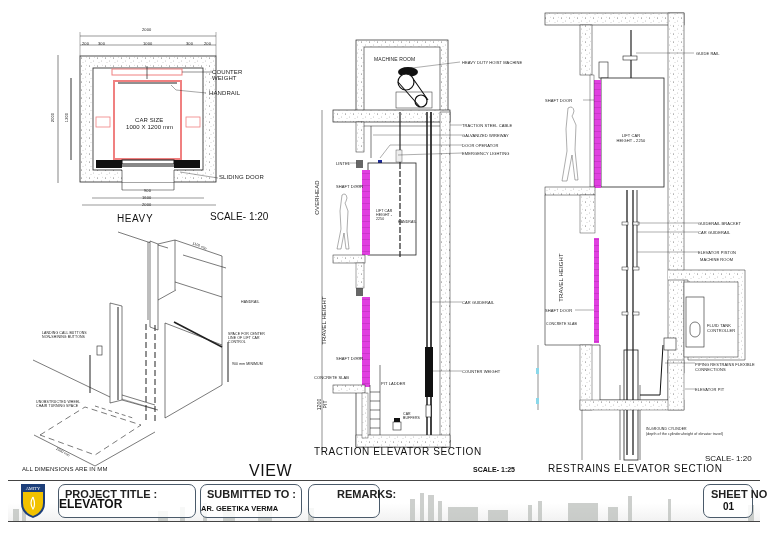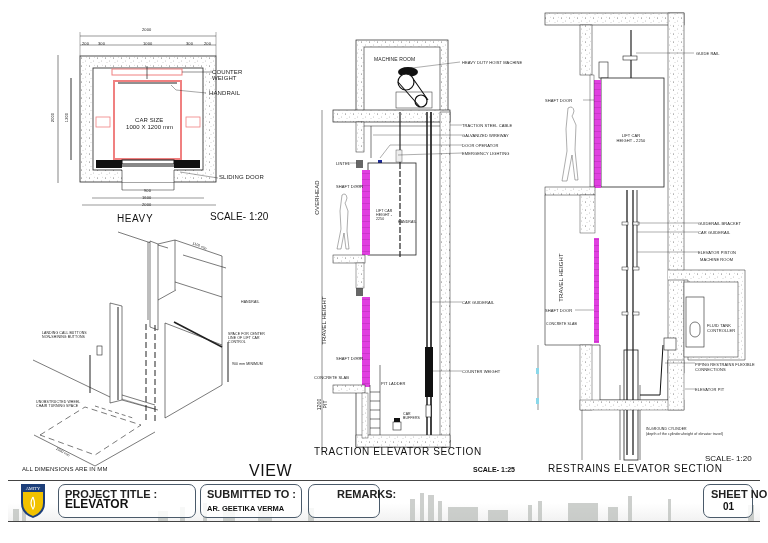--- a/index.html
+++ b/index.html
@@ -4,21 +4,21 @@
 <style>
   html,body{margin:0;padding:0;background:#fff;}
   body{width:768px;height:543px;position:relative;overflow:hidden;font-family:"Liberation Sans",sans-serif;color:#111;}
   .lbl{position:absolute;font-size:4px;line-height:5px;color:#222;white-space:nowrap;letter-spacing:0.1px;}
   .title{position:absolute;font-size:10px;font-weight:normal;letter-spacing:0.6px;white-space:nowrap;}
   .scale{position:absolute;font-size:9px;white-space:nowrap;}
   svg{position:absolute;left:0;top:0;}
   .tb{position:absolute;left:8px;top:480px;width:752px;height:40px;border-top:1px solid #444;border-bottom:1px solid #444;background:linear-gradient(#fff 55%,#f2f2f2);}
   .box{position:absolute;top:3px;height:32px;border:1.5px solid #4a5a6a;border-radius:7px;background:rgba(255,255,255,0.85);}
   .box .k{position:absolute;left:6px;top:3px;font-size:11px;font-weight:bold;color:#222;white-space:nowrap;}
-  .box .v{position:absolute;left:6px;font-size:8.5px;font-weight:bold;color:#111;white-space:nowrap;}
+  .box .v{position:absolute;left:0;font-size:8.5px;font-weight:bold;color:#111;white-space:nowrap;}
   .logo{position:absolute;left:12px;top:2px;width:26px;height:36px;}
 </style>
 </head>
 <body>
 
 <svg width="768" height="543" viewBox="0 0 768 543">
   <defs>
     <pattern id="conc" width="8" height="8" patternUnits="userSpaceOnUse">
       <rect width="8" height="8" fill="#fff"></rect>
       <circle cx="1.5" cy="2" r="0.5" fill="#555"></circle>

